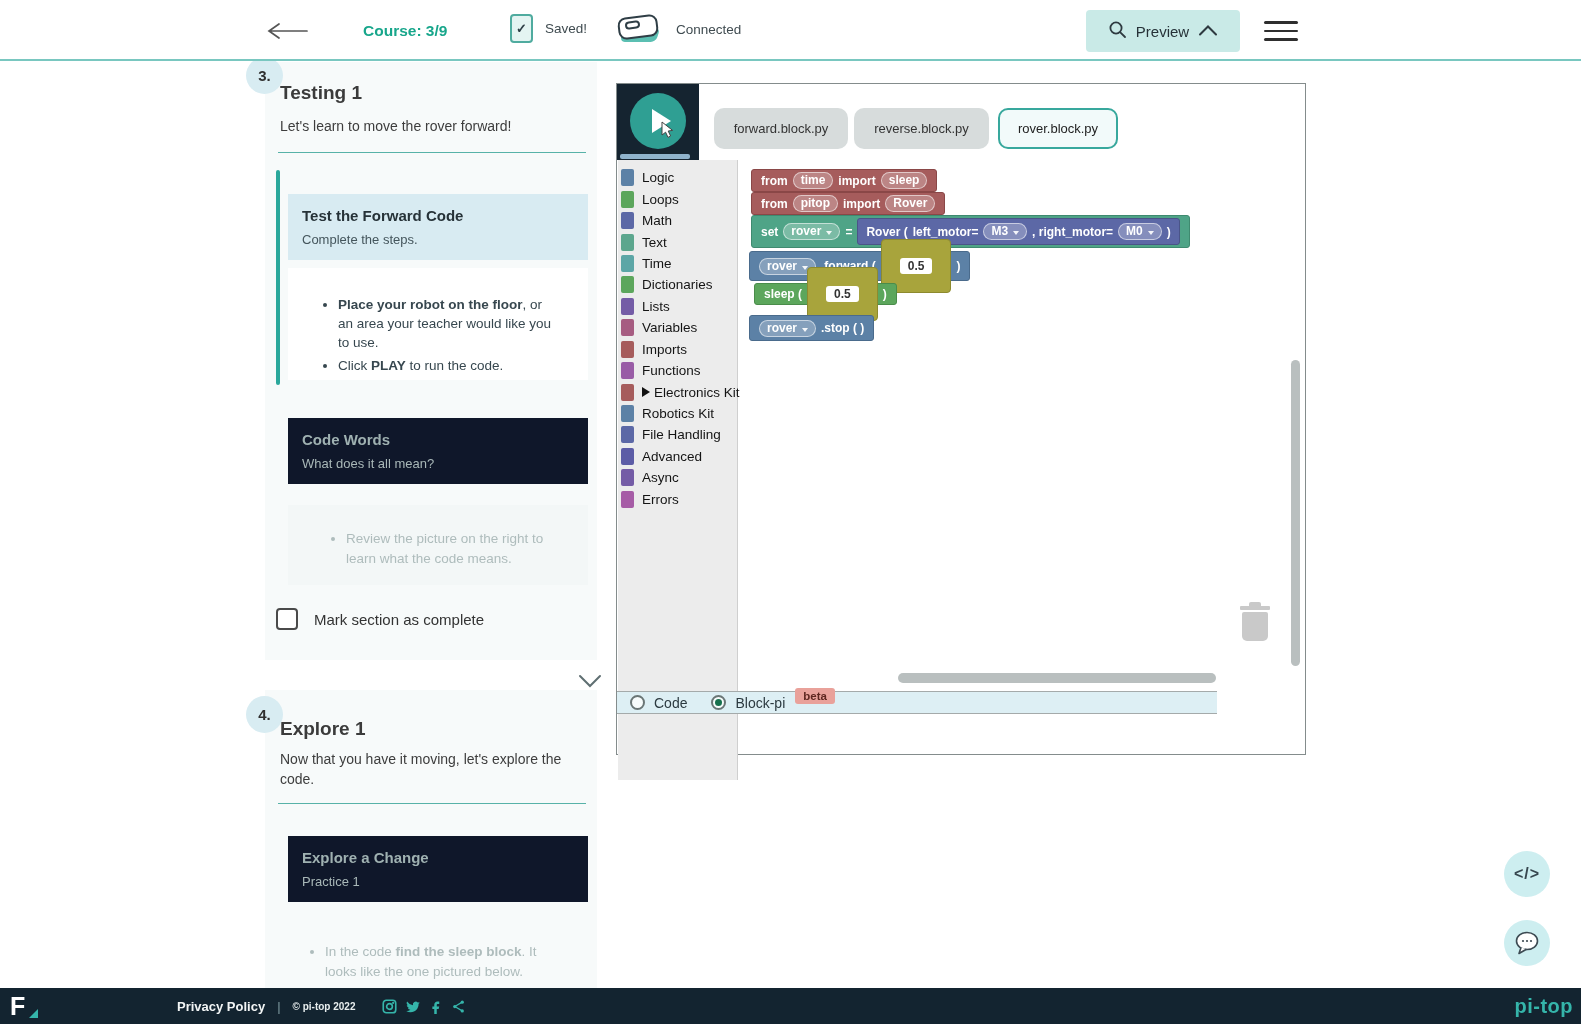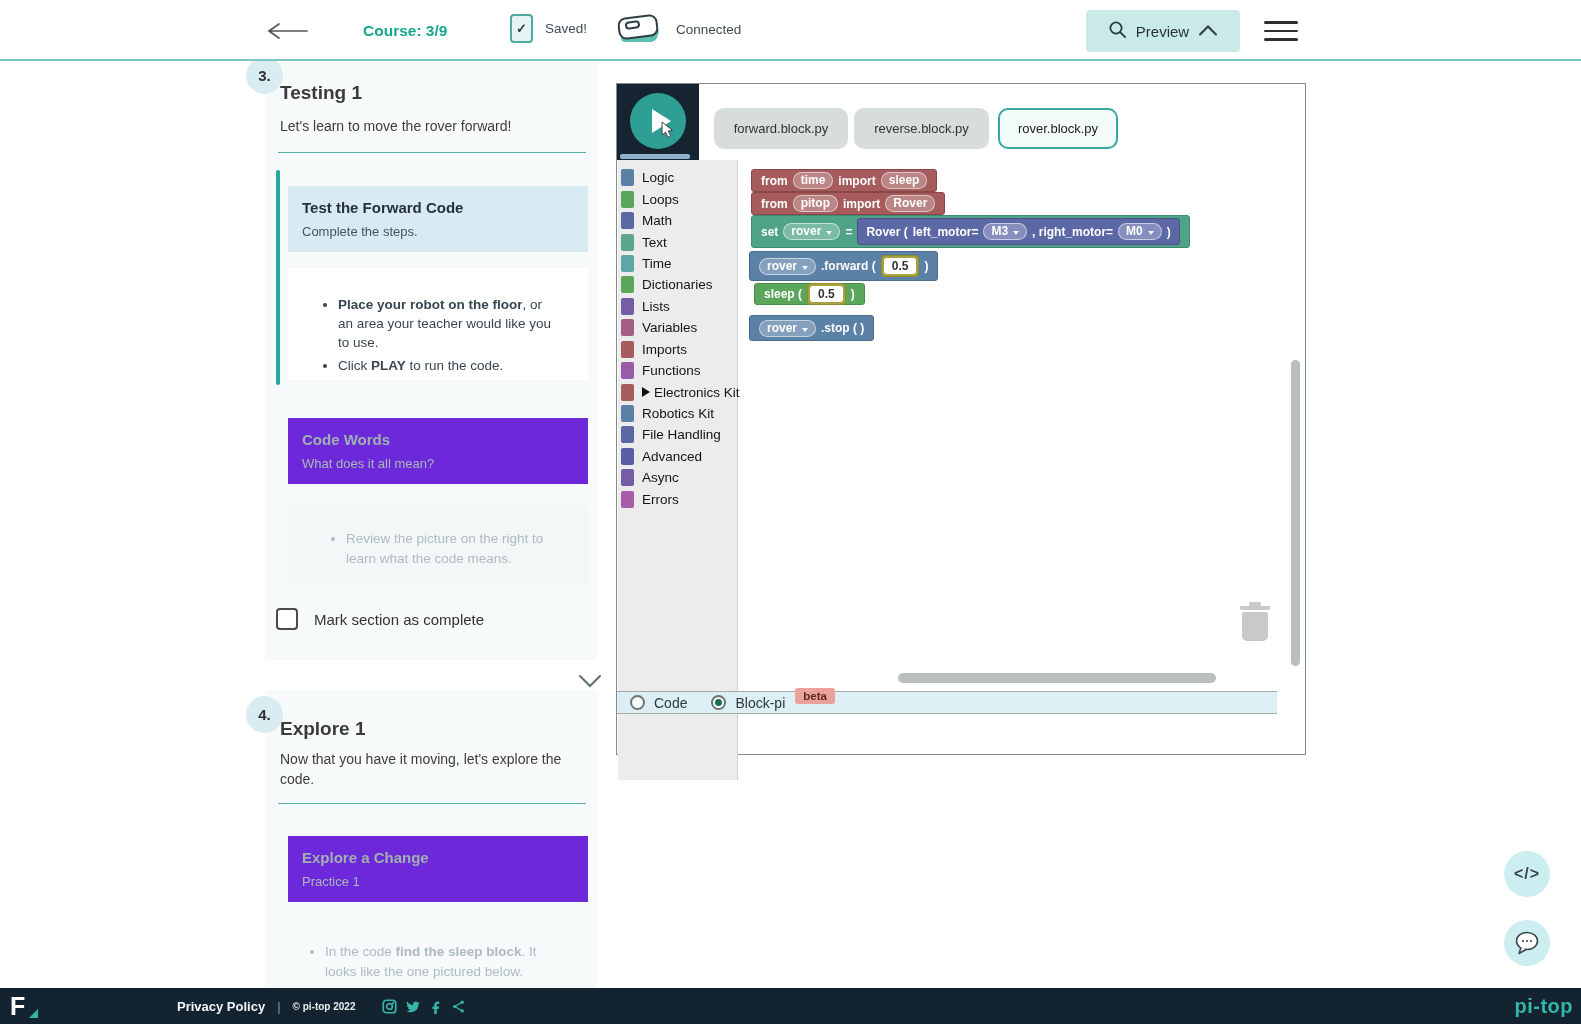--- a/index.html
+++ b/index.html
@@ -27,21 +27,21 @@
   .card { position:absolute; background:#f7fafa; }
   .step3-card { left:265px; top:62px; width:332px; height:598px; }
   .step4-card { left:265px; top:690px; width:332px; height:298px; overflow:hidden; }
   .badge { position:absolute; width:37px; height:37px; border-radius:50%; background:#d8ecf2; color:#2f2f2f; font-size:15px; font-weight:bold; display:flex; align-items:center; justify-content:center; z-index:5; }
   .step-title { position:absolute; left:15px; font-size:19px; font-weight:bold; color:#3b3b3b; }
   .step-sub { position:absolute; left:15px; font-size:14px; color:#3d3d3d; line-height:1.4; }
   .teal-hr { position:absolute; left:13px; width:308px; height:0; border-top:1.5px solid #57b2a8; }
   .active-bar { position:absolute; left:11px; top:108px; width:4px; height:215px; background:var(--teal_bar,#2aa79b); border-radius:2px; }
   .sec-head { position:absolute; left:23px; width:300px; padding:13px 14px; }
   .sec-head.active { background:#d8ebf2; }
-  .sec-head.inactive { background:#6d28d9; }
+  .sec-head.inactive { background:#0f172a; }
   .sec-title { font-size:15px; font-weight:bold; color:#263238; margin-bottom:8px; }
   .sec-sub { font-size:13px; color:#44555c; }
   .inactive .sec-title { color:#9fb1b1; }
   .inactive .sec-sub { color:#a9b8b8; }
   .steps-box { position:absolute; left:23px; top:206px; width:300px; height:112px; background:#fff; padding:28px 28px 0 36px; }
   .steps-box ul, .review-box ul, .step4-bullet ul { list-style:disc; margin-left:14px; }
   .steps-box li { font-size:13.5px; color:#37474f; line-height:1.4; margin-bottom:4px; }
   .review-box { position:absolute; left:23px; top:443px; width:300px; height:80px; background:#f3f7f7; padding:24px 20px 0 44px; }
   .review-box li { font-size:13.5px; color:#aebcbc; line-height:1.45; }
   .checkbox-row { position:absolute; left:11px; top:546px; display:flex; align-items:center; gap:16px; cursor:pointer; }
@@ -70,31 +70,31 @@
 
   .blk { position:absolute; display:inline-flex; align-items:center; gap:5px; padding:0 9px; color:#fff; font-weight:bold; font-size:12px; border-radius:3px; white-space:nowrap; cursor:grab; }
   .blk-inline { display:inline-flex; align-items:center; gap:5px; padding:0 8px; height:27px; border-radius:3px; color:#fff; font-weight:bold; font-size:12px; }
   .red    { background:#A65C5C; border:1px solid #8a4747; }
   .green-set { background:#4FA487; border:1px solid #3f8a70; }
   .blue   { background:#5C81A6; border:1px solid #4a6b8c; }
   .indigo { background:#5C68A6; border:1px solid #4a5488; }
   .green  { background:#5CA65C; border:1px solid #4a8c4a; }
   .pill { background:rgba(255,255,255,.25); border:1px solid rgba(255,255,255,.55); border-radius:9px; padding:0 7px; line-height:15px; }
   .dd::after { content:""; display:inline-block; margin-left:5px; border-left:3.5px solid transparent; border-right:3.5px solid transparent; border-top:4.5px solid rgba(255,255,255,.9); }
-  .val { background:#a8a43c; border:1px solid #8d8a2e; border-radius:4px; padding:2px; display:inline-flex; }
+  .val { background:#a8a43c; border:1px solid #8d8a2e; border-radius:4px; padding:18px; display:inline-flex; }
   .val .num { background:#fff; color:#333; border-radius:3px; padding:0 8px; font-weight:bold; font-size:12px; line-height:16px; }
 
   .trash { position:absolute; left:622px; top:518px; width:32px; cursor:pointer; }
   .trash .handle { width:12px; height:4px; background:#c9c9c9; margin:0 auto; border-radius:2px 2px 0 0; }
   .trash .lid { width:30px; height:4px; background:#c9c9c9; border-radius:1px; margin:0 auto; }
   .trash .body { width:26px; height:29px; background:#c9c9c9; border-radius:2px 2px 5px 5px; margin:2px auto 0; }
   .v-scrollbar { position:absolute; left:674px; top:276px; width:9px; height:306px; background:#b9bfbf; border-radius:5px; cursor:pointer; }
   .h-scrollbar { position:absolute; left:281px; top:589px; width:318px; height:10px; background:#b9bfbf; border-radius:5px; cursor:pointer; }
 
-  .mode-bar { position:absolute; left:0; top:607px; width:660px; height:23px; background:#ddeff4; border-top:1px solid #a4aaaa; border-bottom:1px solid #a4aaaa; display:flex; align-items:center; }
+  .mode-bar { position:absolute; left:0; top:607px; width:600px; height:23px; background:#ddeff4; border-top:1px solid #a4aaaa; border-bottom:1px solid #a4aaaa; display:flex; align-items:center; }
   .radio-row { display:flex; align-items:center; gap:9px; cursor:pointer; }
   .radio { width:15px; height:15px; border-radius:50%; border:2px solid #6a7676; background:#f7fcfc; display:flex; align-items:center; justify-content:center; }
   .radio .dot { width:7px; height:7px; border-radius:50%; background:#17704d; }
   .radio-label { font-size:14px; color:#2c3a40; }
   .beta { background:var(--beta_bg,#e9a19a); color:#5f2720; font-size:11.5px; font-weight:bold; padding:2px 8px; border-radius:3px; transform:translateY(-7px); margin-left:10px; }
   .console-row { position:absolute; left:0; top:630px; width:688px; height:40px; background:#fff; display:flex; align-items:center; }
   .console-label { font-size:14px; color:#333; margin-left:18px; }
   .console-btn { width:29px; height:29px; border-radius:50%; background:#e3e8e8; border:none; margin-left:14px; display:flex; align-items:center; justify-content:center; cursor:pointer; }
 
   
@@ -161,21 +161,21 @@
 </header>
 
 <div class="badge" style="left:246px; top:57px;">3.</div>
 <section class="card step3-card">
   <h2 class="step-title" style="top:20px;">Testing 1</h2>
   <p class="step-sub" style="top:55px; width:300px;">Let's learn to move the rover forward!</p>
   <div class="teal-hr" style="top:90px;"></div>
 
   <div class="active-bar"></div>
 
-  <div class="sec-head active" style="top:124px;">
+  <div class="sec-head active" style="top:132px;">
     <div class="sec-title">Test the Forward Code</div>
     <div class="sec-sub">Complete the steps.</div>
   </div>
 
   <div class="steps-box">
     <ul>
       <li><b>Place your robot on the floor</b><span>, or an area your teacher would like you to use.</span></li>
       <li><span>Click </span><b>PLAY</b><span> to run the code.</span></li>
     </ul>
   </div>

